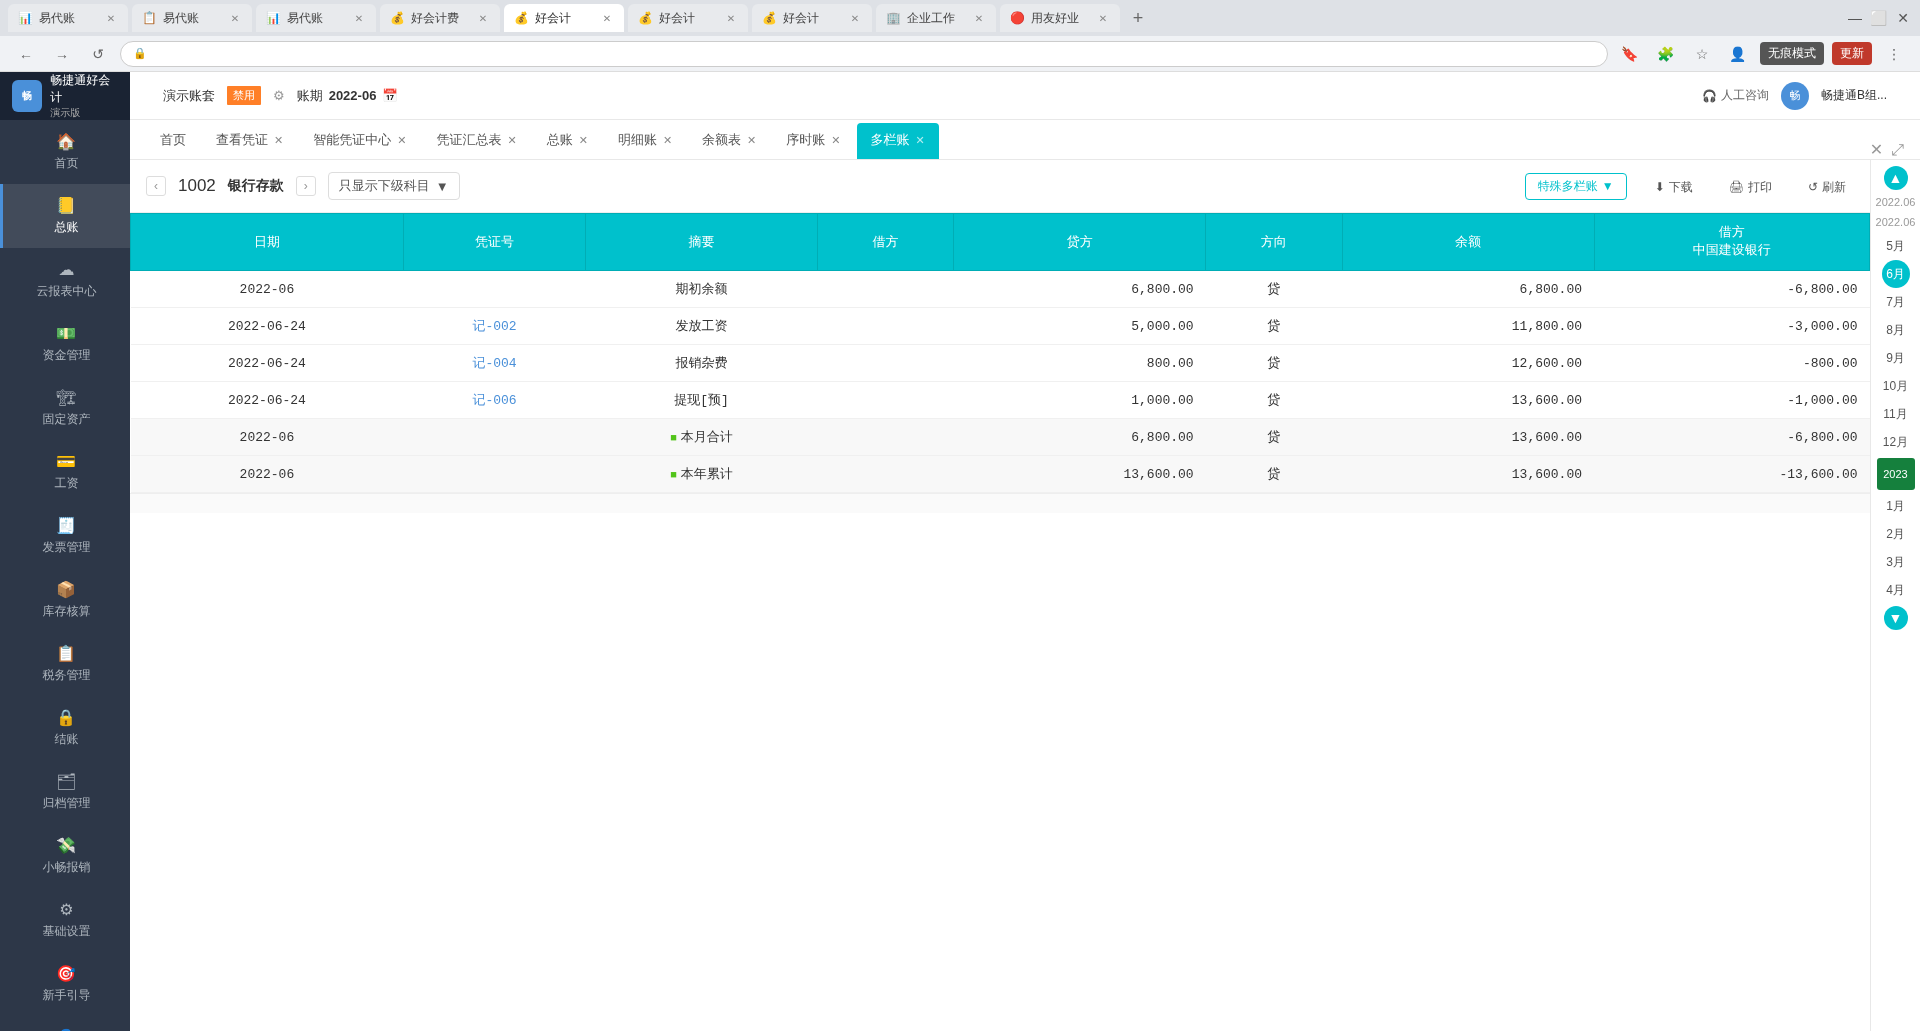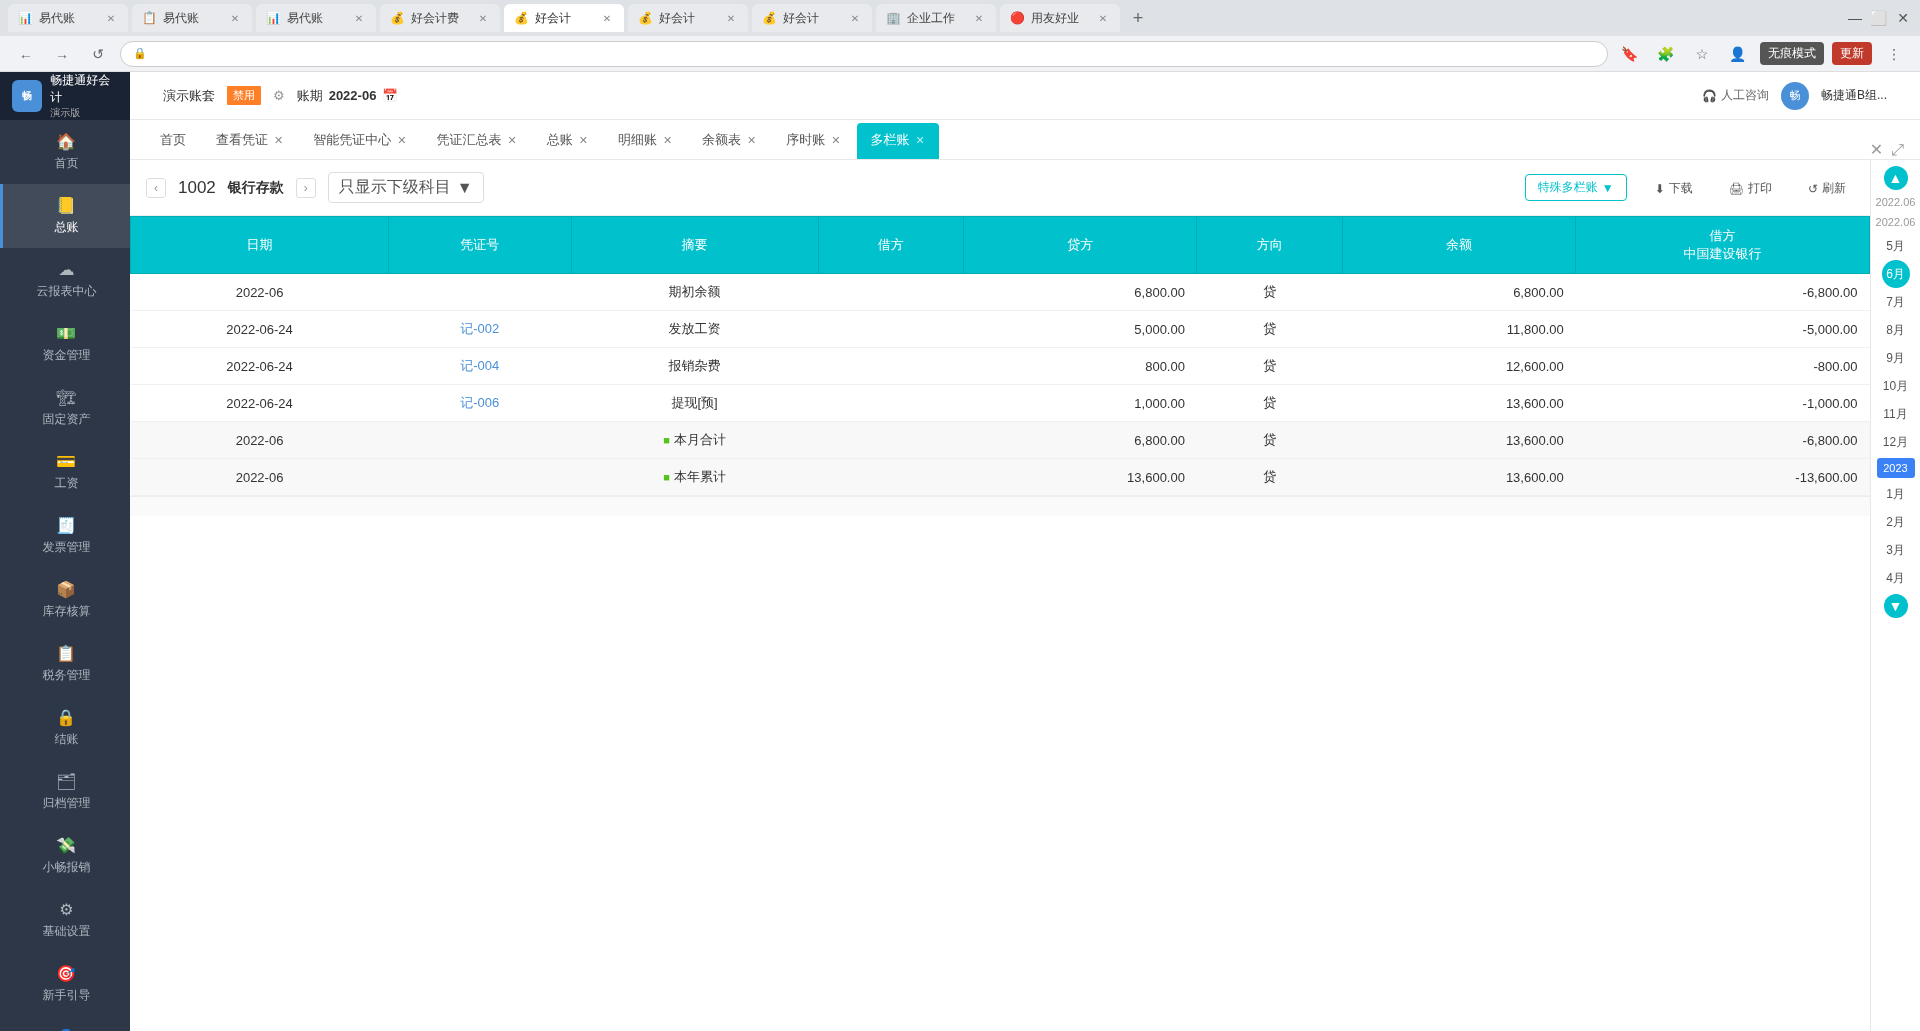--- a/index.html
+++ b/index.html
@@ -51,39 +51,39 @@
     .nav-tab.active { color: #fff; background: #00c1cc; border-radius: 4px 4px 0 0; border-bottom: 2px solid #00c1cc; }
     .nav-tab-close { font-size: 11px; color: inherit; opacity: 0.7; }
 
     
     .account-content { flex: 1; display: flex; overflow: hidden; background: #fff; }
     .ledger-main { flex: 1; overflow: auto; padding: 0; }
 
     
     .account-header { display: flex; align-items: center; padding: 12px 16px; gap: 12px; background: #fff; border-bottom: 1px solid #eee; }
     .nav-arrow { width: 20px; height: 20px; display: flex; align-items: center; justify-content: center; cursor: pointer; color: #999; border: 1px solid #ddd; border-radius: 3px; font-size: 12px; }
-    .sub-filter { display: flex; align-items: center; gap: 6px; border: 1px solid #ddd; border-radius: 4px; padding: 4px 10px; font-size: 16px; color: #555; cursor: pointer; }
+    .sub-filter { display: flex; align-items: center; gap: 6px; border: 1px solid #ddd; border-radius: 4px; padding: 4px 10px; font-size: 13px; color: #555; cursor: pointer; }
     .header-right-btns { margin-left: auto; display: flex; gap: 20px; align-items: flex-end; }
     .multi-col-btn { border: 1px solid #00c1cc; color: #00c1cc; border-radius: 4px; padding: 4px 12px; font-size: 12px; cursor: pointer; display: flex; align-items: center; gap: 4px; }
     .action-btn { display: flex; align-items: center; gap: 4px; color: #555; font-size: 12px; cursor: pointer; padding: 4px 8px; }
 
     
-    .ledger-table { width: 100%; border-collapse: collapse; }
+    .ledger-table { width: 100%; border-collapse: collapse; font-family: Liberation Mono, monospace; }
     .ledger-table th { background: #00c1cc; color: #fff; padding: 10px 12px; font-size: 13px; font-weight: 500; text-align: center; border: 1px solid #00adb5; }
     .ledger-table td { padding: 9px 12px; font-size: 13px; color: #333; border-bottom: 1px solid #f0f0f0; text-align: center; }
     .ledger-table .voucher-link { color: #4a90d9; cursor: pointer; text-decoration: none; }
     .ledger-table .number-cell { text-align: right; }
     .ledger-table .summary-row td { background: #f8f8f8; }
 
     
     .date-panel { width: 50px; background: #fff; border-left: 1px solid #e8e8e8; display: flex; flex-direction: column; align-items: center; padding: 4px 0; }
     .date-panel-header { font-size: 11px; color: #999; padding: 4px; text-align: center; }
     .date-item { width: 44px; height: 28px; display: flex; align-items: center; justify-content: center; font-size: 12px; color: #555; cursor: pointer; border-radius: 3px; }
     .date-item.active { background: #00c1cc; color: #fff; border-radius: 50%; width: 28px; }
-    .date-item.year-marker { background: #3b82f6; color: #fff; font-size: 11px; border-radius: 3px; height: 20px; width: 38px; margin: 2px 0; }
+    .date-item.year-marker { background: #15803d; color: #fff; font-size: 11px; border-radius: 3px; height: 32px; width: 38px; margin: 2px 0; }
     .date-scroll-btn { width: 24px; height: 24px; border-radius: 50%; background: #00c1cc; color: #fff; display: flex; align-items: center; justify-content: center; cursor: pointer; font-size: 14px; margin: 2px 0; }
   </style>
 </head>
 <body>
 
 <div class="browser-chrome">
   <div class="tab">
     <span style="color:#4a90d9;font-size:12px">📊</span>
     <span>易代账</span>
     <span class="tab-close">✕</span>
@@ -354,21 +354,21 @@
                 <td class="number-cell">-6,800.00</td>
               </tr>
               <tr>
                 <td>2022-06-24</td>
                 <td class="voucher-link" style="color: rgb(74, 144, 217); cursor: pointer;">记-002</td>
                 <td>发放工资</td>
                 <td class="number-cell"></td>
                 <td class="number-cell">5,000.00</td>
                 <td>贷</td>
                 <td class="number-cell">11,800.00</td>
-                <td class="number-cell">-5,000.00</td>
+                <td class="number-cell">-3,000.00</td>
               </tr>
               <tr>
                 <td>2022-06-24</td>
                 <td class="voucher-link" style="color: rgb(74, 144, 217); cursor: pointer;">记-004</td>
                 <td>报销杂费</td>
                 <td class="number-cell"></td>
                 <td class="number-cell">800.00</td>
                 <td>贷</td>
                 <td class="number-cell">12,600.00</td>
                 <td class="number-cell">-800.00</td>

